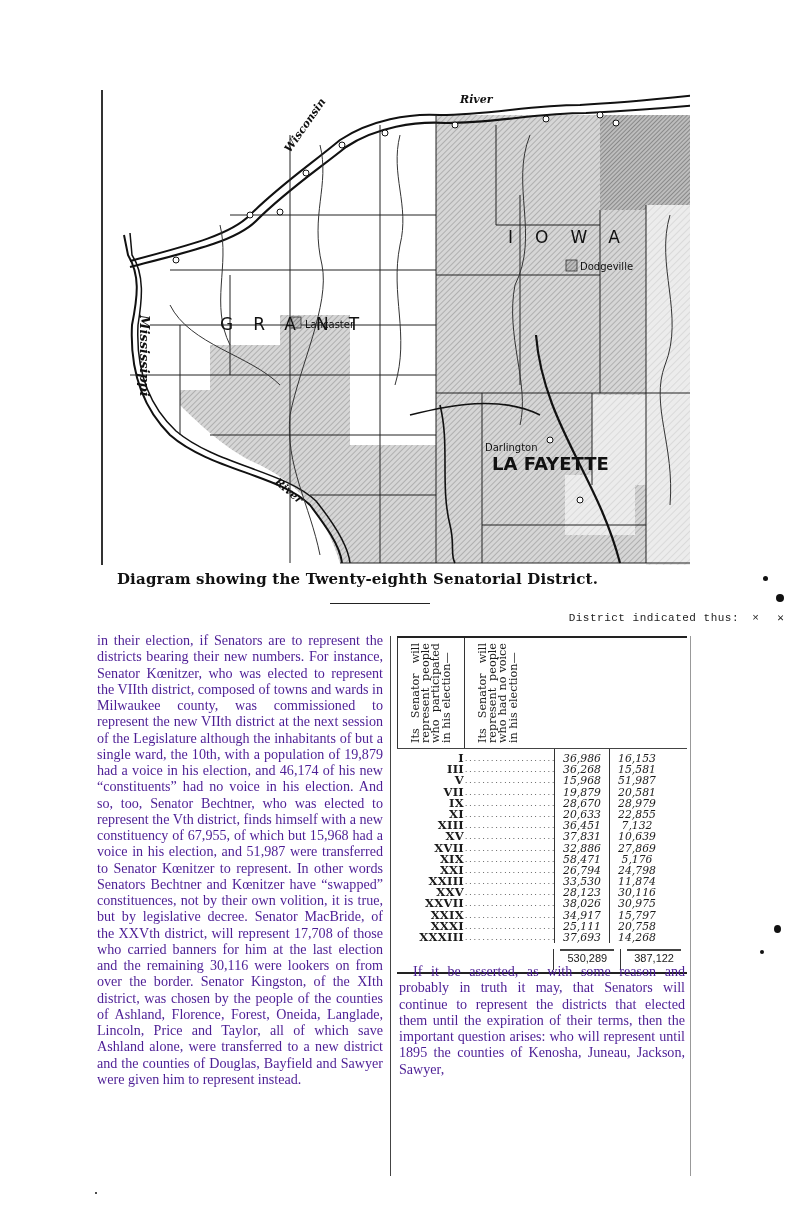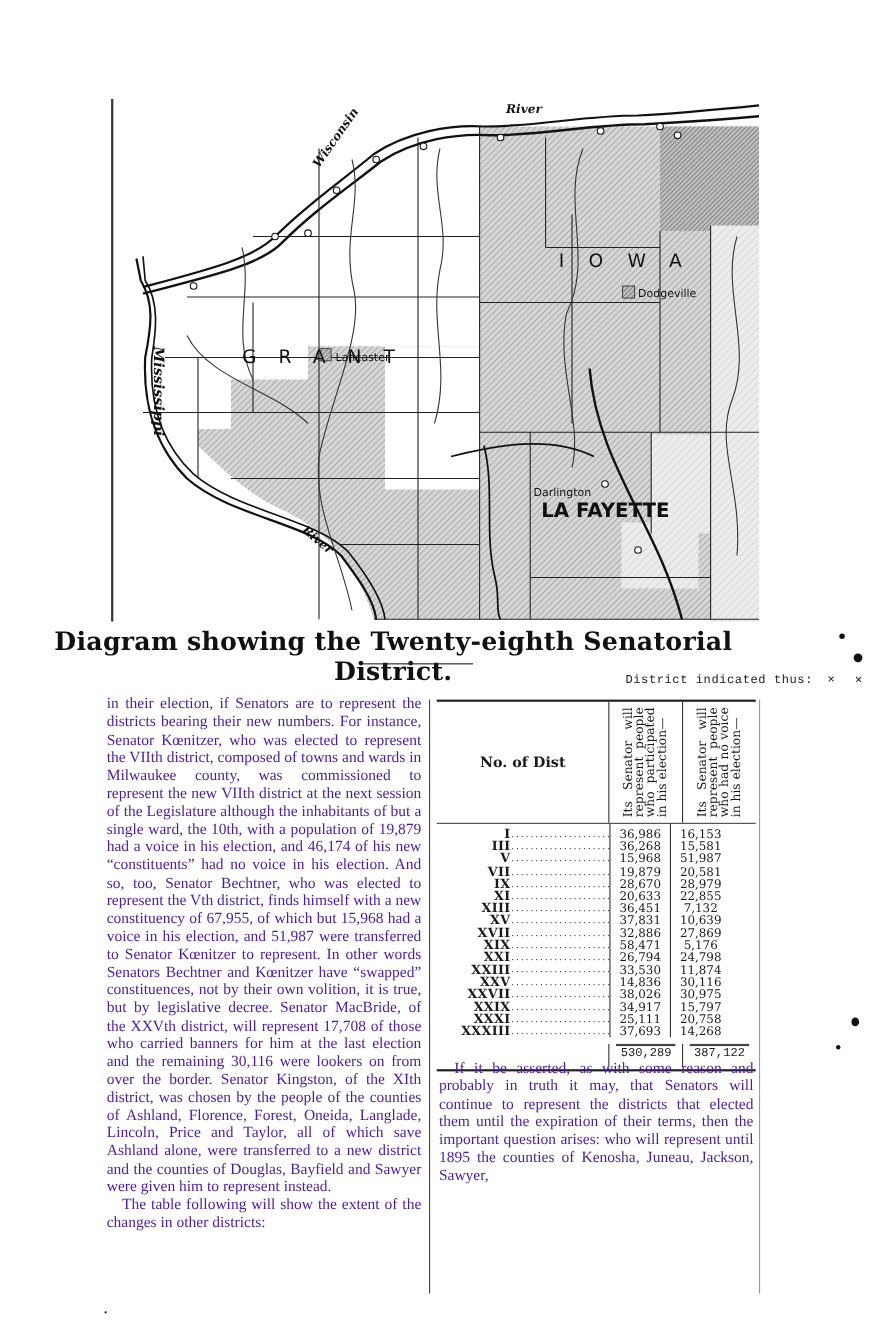--- a/index.html
+++ b/index.html
@@ -7,21 +7,21 @@
     width:800px; height:1214px; background:#ffffff; position:relative; overflow:hidden;
     font-family: "Liberation Serif", "DejaVu Serif", serif; color:#1a1a1a;
   }
   .page-rule-left { position:absolute; left:101px; top:90px; width:2px; height:475px; background:#333; }
   .map {
     position:absolute; left:110px; top:85px; width:580px; height:480px;
   }
   .map svg { width:100%; height:100%; display:block; }
   .caption {
     position:absolute; left:0; width:715px; top:570px; text-align:center;
-    font-family:"DejaVu Serif", serif; font-weight:bold; font-size:23px; letter-spacing:0.2px; color:#111;
+    font-family:"DejaVu Serif", serif; font-weight:bold; font-size:15px; letter-spacing:0.2px; color:#111;
   }
   .caption-rule { position:absolute; left:330px; top:603px; width:100px; height:1px; background:#222; }
   .legend {
     position:absolute; left:0; width:790px; top:611px; text-align:right;
     font-family:Liberation Mono, monospace; font-size:11px; color:#222; letter-spacing:0.5px;
   }
   .legend .marks { margin-left:6px; letter-spacing:6px; }
   .col {
     position:absolute; font-size:14.1px; line-height:16.25px; text-align:justify; color:#4c1d95;
   }
@@ -38,29 +38,29 @@
   .t-head { display:flex; height:110px; border-bottom:1px solid #444; }
   .t-head .h-name { width:157px; display:flex; align-items:center; justify-content:center;
     font-size:13px; font-weight:bold; font-family:"DejaVu Serif", serif; }
   .t-head .h-col { width:66px; border-left:1px solid #333; position:relative; overflow:hidden; }
   .t-head .h-col .rot {
     position:absolute; left:50%; top:50%; width:100px; transform:translate(-50%,-50%) rotate(-90deg);
     font-size:11.2px; line-height:10.2px; text-align:justify; font-family:"DejaVu Serif", serif;
   }
   .t-body { display:flex; }
   .t-body .b-names { width:157px; padding-top:4px; }
-  .t-body .b-col { width:54px; border-left:1px solid #333; padding-top:4px; text-align:center; }
+  .t-body .b-col { width:54px; border-left:1px solid #333; padding-top:4px; text-align:center;font-style:italic; }
   .t-row { height:11.2px; font-size:11.5px; line-height:11.2px; white-space:nowrap; }
   .t-name-row { display:flex; }
   .t-name-row .nm { width:67px; text-align:right; font-family:"DejaVu Serif", serif; font-weight:bold; font-size:11.5px; letter-spacing:0.3px; }
   .t-name-row .dots { flex:1; overflow:hidden; letter-spacing:2.1px; font-size:9px; padding-left:1px; }
   .t-num { font-family:"DejaVu Serif", serif; font-size:10.8px; }
   .t-totals { display:flex; margin-top:6px; }
   .t-totals .sp { width:157px; }
-  .t-totals .tc { width:66px; border-left:1px solid #333; text-align:center; padding-top:3px; position:relative; font-size:11px; font-family:Liberation Mono, monospace; height:18px; }
+  .t-totals .tc { width:66px; border-left:1px solid #333; text-align:center; padding-top:3px; position:relative; font-size:11px; font-family:Liberation Sans, sans-serif; height:18px; }
   .t-totals .tc::before { content:""; position:absolute; left:6px; right:6px; top:0; height:2px; background:#444; }
   .t-bottom-rule { height:2px; background:#222; width:290px; margin-top:2px; }
 
   .speck { position:absolute; background:#111; border-radius:50%; }
 </style>
 </head>
 <body>
 
 <div class="page-rule-left"></div>
 
@@ -172,29 +172,27 @@
 
 <div class="caption">Diagram showing the Twenty-eighth Senatorial District.</div>
 <div class="caption-rule"></div>
 <div class="legend">
   <span>District indicated thus:</span>
   <span class="marks">× ✕</span>
 </div>
 
 <div class="col col-left">
   <p>in their election, if Senators are to represent the districts bearing their new numbers.  For instance, Senator Kœnitzer, who was elected to represent the VIIth district, composed of towns and wards in Milwaukee county, was commissioned to represent the new VIIth district at the next session of the Legislature although the inhabitants of but a single ward, the 10th, with a population of 19,879 had a voice in his election, and 46,174 of his new “constituents” had no voice in his election. And so, too, Senator Bechtner, who was elected to represent the Vth district, finds himself with a new constituency of 67,955, of which but 15,968 had a voice in his election, and 51,987 were transferred to Senator Kœnitzer to represent.  In other words Senators Bechtner and Kœnitzer have “swapped” constituences, not by their own volition, it is true, but by legislative decree.  Senator MacBride, of the XXVth district, will represent 17,708 of those who carried banners for him at the last election and the remaining 30,116 were lookers on from over the border.  Senator Kingston, of the XIth district, was chosen by the people of the counties of Ashland, Florence, Forest, Oneida, Langlade, Lincoln, Price and Taylor, all of which save Ashland alone, were transferred to a new district and the counties of Douglas, Bayfield and Sawyer were given him to represent instead.</p>
-  <p class="indent">The table following will show the extent of the changes in other districts:</p>
 </div>
 
 <div class="col-divider"></div>
 
 <div class="dist-table">
   <div class="t-top-rule"></div>
   <div class="t-head">
-    <div class="h-name">No. of Dist</div>
     <div class="h-col">
       <div class="rot">Its Senator will represent people who participated in his election—</div>
     </div>
     <div class="h-col">
       <div class="rot">Its Senator will represent people who had no voice in his election—</div>
     </div>
   </div>
   <div class="t-body">
     <div class="b-names" id="col-names">
         <div class="t-row t-name-row">
@@ -272,21 +270,21 @@
         <div class="t-row t-num">15,968</div>
         <div class="t-row t-num">19,879</div>
         <div class="t-row t-num">28,670</div>
         <div class="t-row t-num">20,633</div>
         <div class="t-row t-num">36,451</div>
         <div class="t-row t-num">37,831</div>
         <div class="t-row t-num">32,886</div>
         <div class="t-row t-num">58,471</div>
         <div class="t-row t-num">26,794</div>
         <div class="t-row t-num">33,530</div>
-        <div class="t-row t-num">14,836</div>
+        <div class="t-row t-num">28,123</div>
         <div class="t-row t-num">38,026</div>
         <div class="t-row t-num">34,917</div>
         <div class="t-row t-num">25,111</div>
         <div class="t-row t-num">37,693</div>
       </div>
     <div class="b-col" id="col-nov">
         <div class="t-row t-num">16,153</div>
         <div class="t-row t-num">15,581</div>
         <div class="t-row t-num">51,987</div>
         <div class="t-row t-num">20,581</div>

